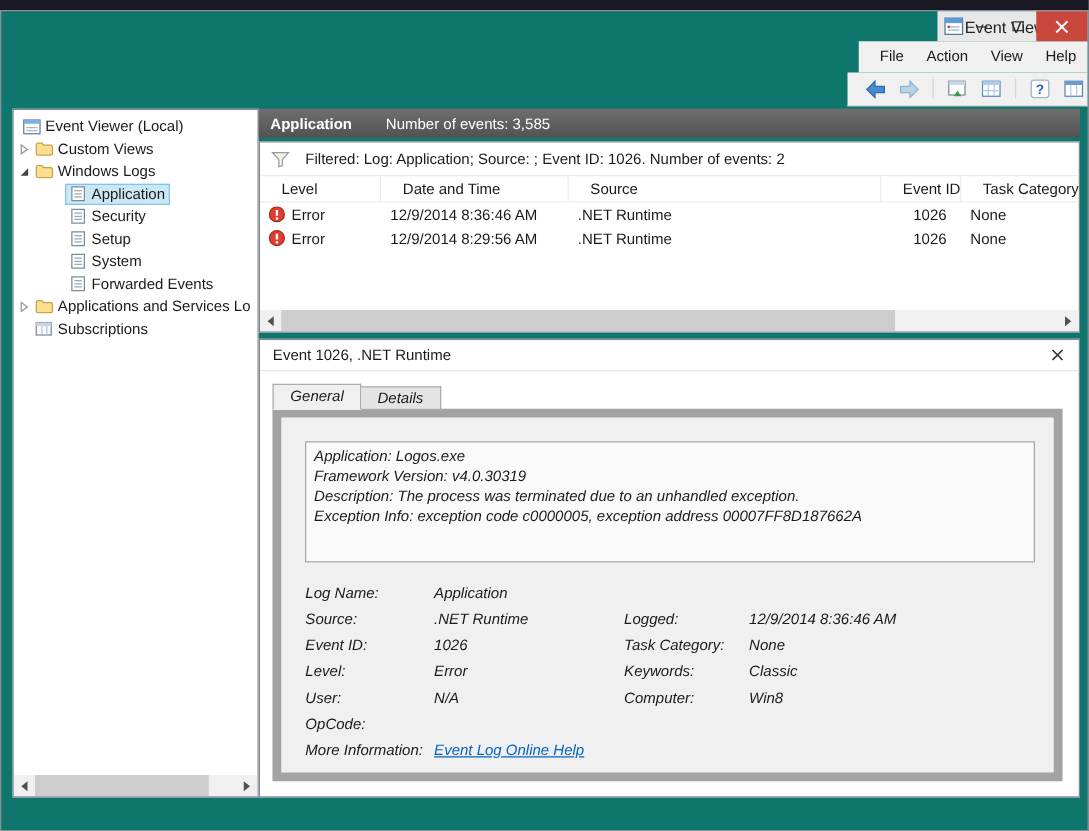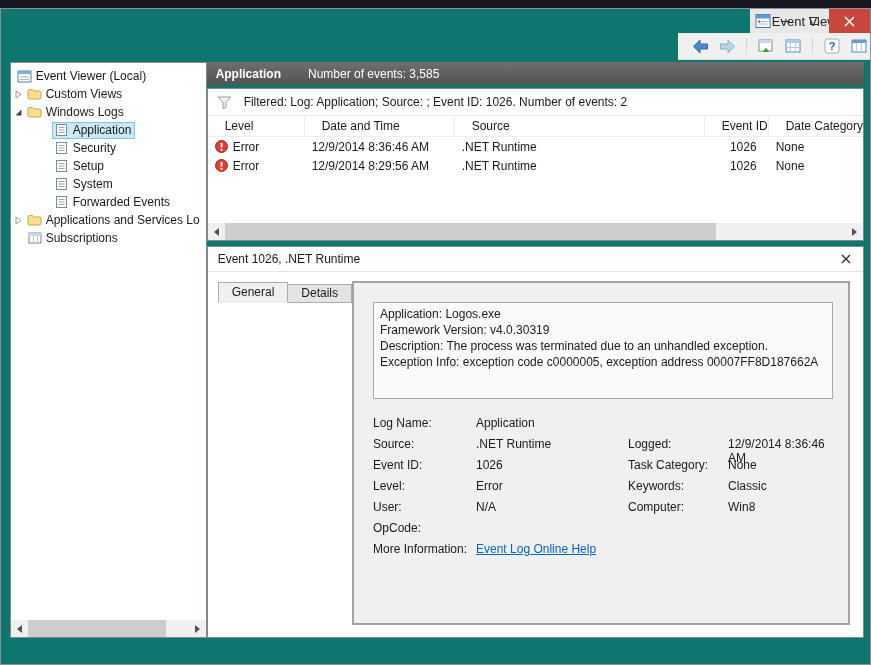--- a/index.html
+++ b/index.html
@@ -66,26 +66,26 @@
   .erow { height:19px; display:flex; align-items:center; }
   .td { padding-left:7px; overflow:hidden; white-space:nowrap; }
   .td.c-eid { text-align:right; padding-right:12px; padding-left:0; }
   .level-cell { display:flex; align-items:center; gap:5px; }
   .list-fill { flex:1; }
 
   
   .details { margin-top:5px; flex:1; background:#fff; border:1px solid #828790; display:flex; flex-direction:column; min-height:0; }
   .details-header { height:25px; display:flex; align-items:center; padding:12px 10px; border-bottom:1px solid #e5e5e5; flex:0 0 auto; }
   .dh-close { margin-left:auto; display:inline-flex; padding:2px; }
-  .details-body { flex:1; padding:10px 13px 12px 10px; display:flex; flex-direction:row; min-height:0; }
+  .details-body { flex:1; padding:10px 13px 12px 10px; display:flex; flex-direction:column; min-height:0;font-style:italic; }
   .tabs { display:flex; height:21px; flex:0 0 auto; position:relative; z-index:2; }
   .tab { padding:0 13px; border:1px solid #acacac; }
   .tab.active { background:#f0f0f0; border-bottom:1px solid #f0f0f0; line-height:19px; }
   .tab.inactive { background:#e4e4e4; margin-top:2px; line-height:16px; border-left:none; }
-  .tab-page { flex:1; border:2px solid #a3a3a3; margin-top:-1px; background:#f0f0f0; padding:19px 15px 8px 19px; min-height:0; overflow:hidden; }
+  .tab-page { flex:1; border:7px solid #a3a3a3; margin-top:-1px; background:#f0f0f0; padding:19px 15px 8px 19px; min-height:0; overflow:hidden; }
   .desc-box { height:97px; border:1px solid #a7a7a7; background:#fafafa; padding:3px 6px; line-height:16px; overflow:hidden; }
   .fields { margin-top:17px; }
   .frow { display:flex; height:21px; align-items:flex-start; }
   .fl1 { width:103px; flex:0 0 103px; }
   .fv1 { width:152px; flex:0 0 152px; }
   .fl2 { width:100px; flex:0 0 100px; }
   .fv2 { flex:1; }
   a.evlink { color:#0563c1; text-decoration:underline; }
 </style>
 </head>
@@ -114,20 +114,26 @@
           <span class="glyph-max"></span>
         </span>
       <span class="wbtn close">
           <svg width="11" height="11">
             <path d="M1 1 L10 10 M10 1 L1 10" stroke="#fff" stroke-width="1.5"></path>
           </svg>
         </span>
     </span>
   </div>
 
+  <div class="menubar">
+    <span class="menu-item">File</span>
+    <span class="menu-item">Action</span>
+    <span class="menu-item">View</span>
+    <span class="menu-item">Help</span>
+  </div>
 
   <div class="toolbar">
     <span class="tbtn">
       <svg width="17" height="15" viewBox="0 0 17 15">
           <path d="M8 1 L1.5 7.5 L8 14 V10 H15.5 V5 H8 Z" fill="#4a8bd0" stroke="#2d6aa8"></path>
         </svg>
     </span>
     <span class="tbtn">
       <svg width="17" height="15" viewBox="0 0 17 15">
           <path d="M9 1 L15.5 7.5 L9 14 V10 H1.5 V5 H9 Z" fill="#b9d2e8" stroke="#8fb2cf"></path>
@@ -351,21 +357,21 @@
               <path d="M1 1 H14 L9 6.5 V11.5 L6 12.5 V6.5 Z" fill="#f3f0e4" stroke="#9a9a9a"></path>
             </svg>
           <span>Filtered: Log: Application; Source: ; Event ID: 1026. Number of events: 2</span>
         </div>
 
         <div class="thead">
           <span class="th c-level">Level</span>
           <span class="th c-date">Date and Time</span>
           <span class="th c-source">Source</span>
           <span class="th c-eid">Event ID</span>
-          <span class="th c-task">Date Category</span>
+          <span class="th c-task">Task Category</span>
         </div>
 
         <div class="erow">
           <span class="td c-level">
               <span class="level-cell">
                 <svg width="13" height="13">
                   <circle cx="6.5" cy="6.5" r="6" fill="#e03c31" stroke="#a42a22"></circle>
                   <rect x="5.6" y="3" width="1.9" height="4.6" fill="#fff"></rect>
                   <rect x="5.6" y="8.9" width="1.9" height="1.9" fill="#fff"></rect>
                 </svg>

